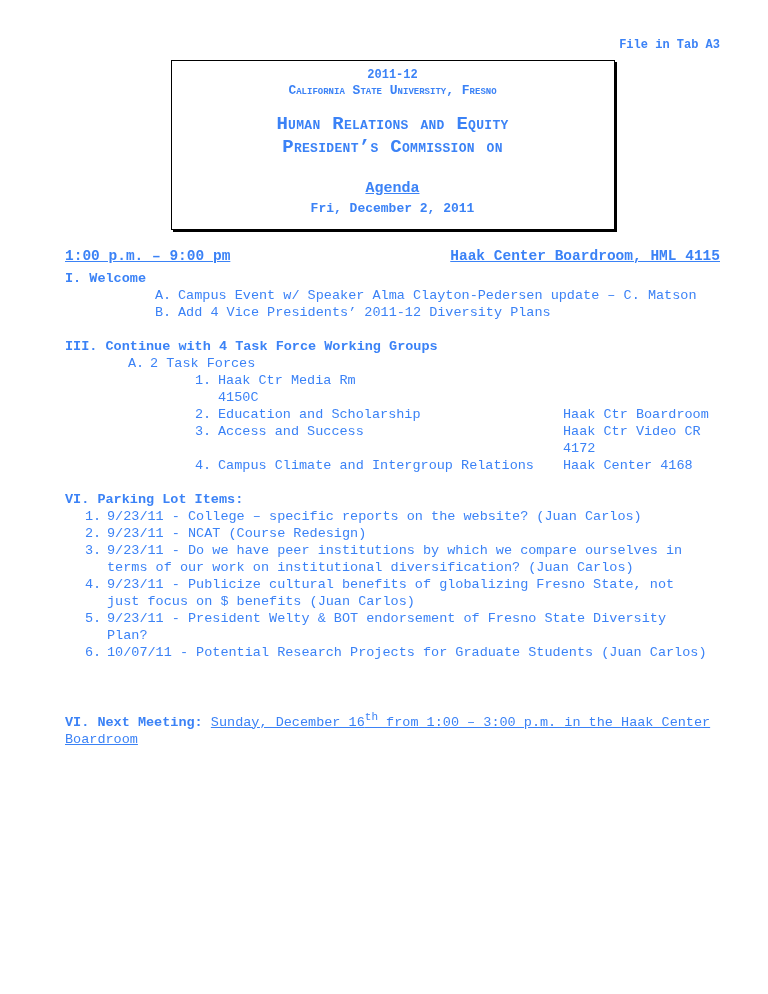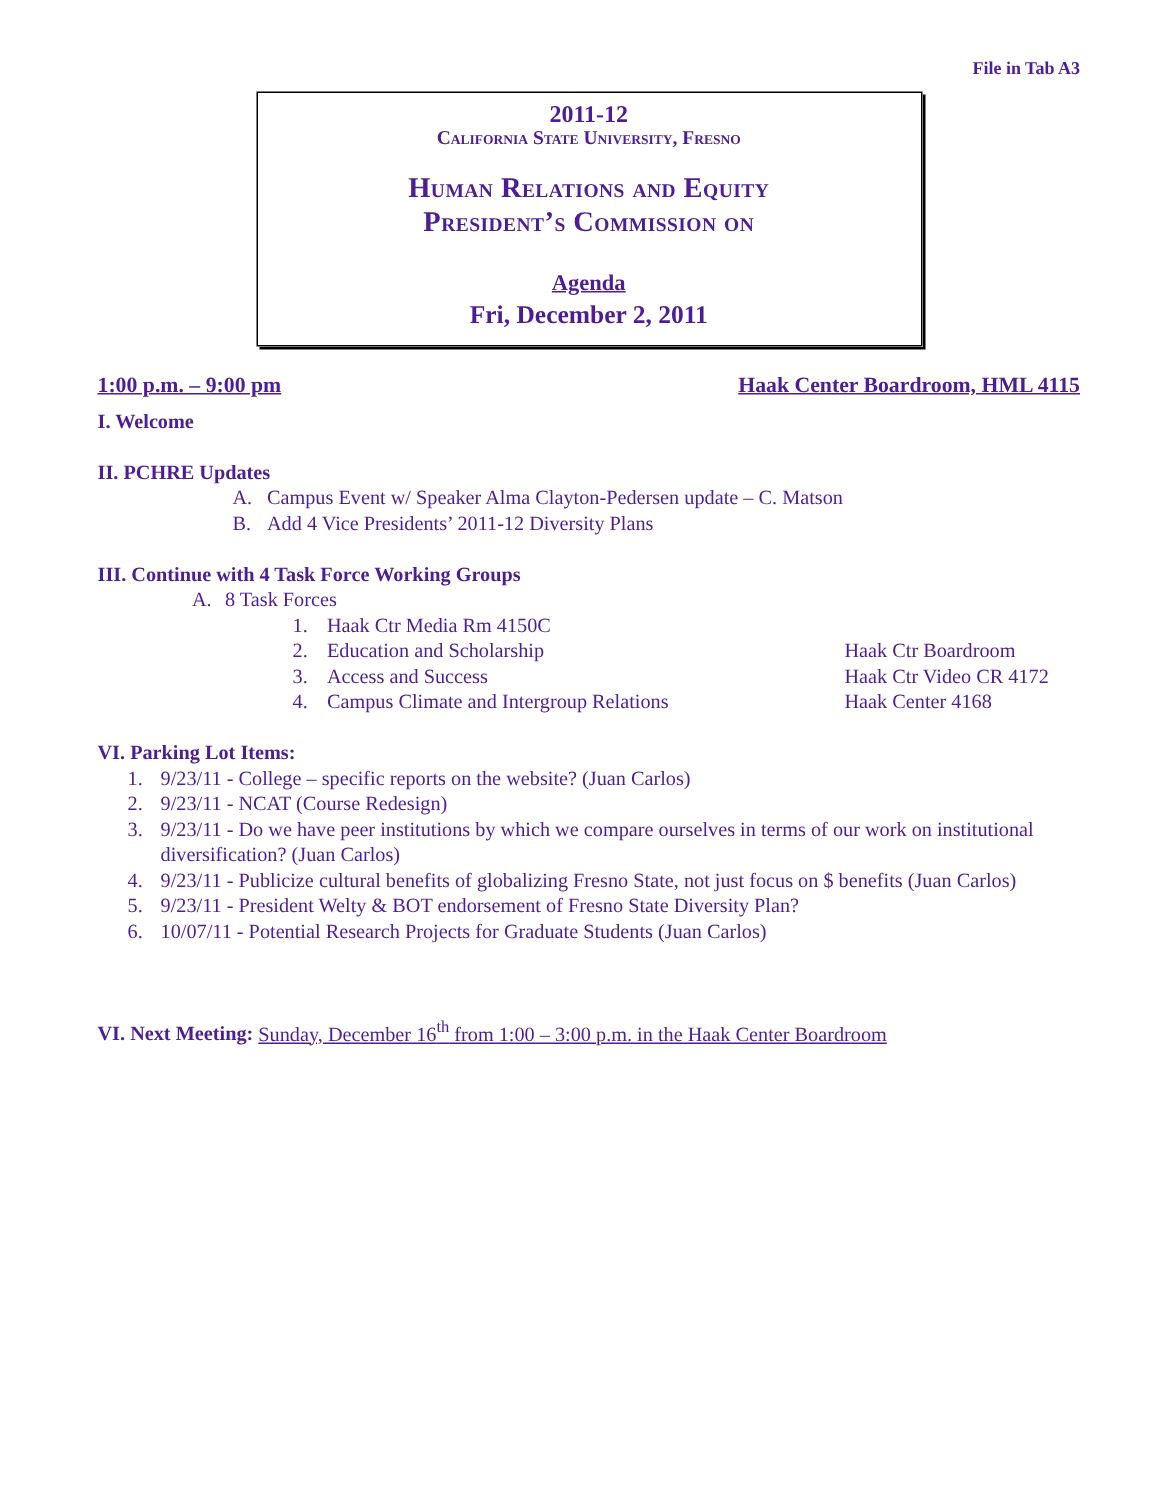--- a/index.html
+++ b/index.html
@@ -6,22 +6,22 @@
     margin: 0;
     padding: 0;
     background: #ffffff;
   }
   .page {
     position: relative;
     width: 768px;
     height: 994px;
     margin: 0 auto;
     background: #ffffff;
-    font-family: Liberation Serif, serif;
-    color: #4c1d95;
+    font-family: Liberation Mono, monospace;
+    color: #3b82f6;
     box-sizing: border-box;
     padding: 38px 48px 44px 65px;
     overflow: hidden;
   }
 
   .file-tab {
     text-align: right;
     font-weight: bold;
     font-size: 12px;
     margin-bottom: 8px;
@@ -31,21 +31,21 @@
     width: 444px;
     margin: 0 auto;
     border: 1px solid #000000;
     box-shadow: 2px 2px 0 #000000;
     text-align: center;
     padding: 7px 10px 10px 10px;
     box-sizing: border-box;
   }
   .hb-year {
     font-weight: bold;
-    font-size: 16px;
+    font-size: 12px;
     line-height: 15px;
   }
   .hb-univ {
     font-weight: bold;
     font-variant: small-caps;
     font-size: 13px;
     line-height: 16px;
   }
   .hb-gap-sm { height: 14px; }
   .hb-title {
@@ -57,21 +57,21 @@
   }
   .hb-gap-lg { height: 20px; }
   .hb-agenda {
     font-weight: bold;
     font-size: 15px;
     line-height: 19px;
     text-decoration: underline;
   }
   .hb-date {
     font-weight: bold;
-    font-size: 17px;
+    font-size: 13px;
     line-height: 21px;
   }
 
   .schedule-row {
     display: flex;
     justify-content: space-between;
     margin-top: 18px;
     font-size: 14.5px;
   }
   .schedule-row span {
@@ -136,36 +136,35 @@
 
   <div class="schedule-row">
     <span>1:00 p.m. – 9:00 pm</span>
     <span>Haak Center Boardroom, HML 4115</span>
   </div>
 
   <div class="body-text">
 
     <div class="sec-heading first">I. Welcome</div>
 
-    <div class="sec-heading">II. PCHRE Updates</div>
     <div class="lettered-list">
       <div class="lettered-item">
         <span class="marker">A.</span>
         <span class="txt">Campus Event w/ Speaker Alma Clayton-Pedersen update – C. Matson</span>
       </div>
       <div class="lettered-item">
         <span class="marker">B.</span>
         <span class="txt">Add 4 Vice Presidents’ 2011-12 Diversity Plans</span>
       </div>
     </div>
 
     <div class="sec-heading">III. Continue with 4 Task Force Working Groups</div>
     <div class="tf-sub">
       <span class="marker">A.</span>
-      <span class="txt">8 Task Forces</span>
+      <span class="txt">2 Task Forces</span>
     </div>
     <div>
       <div class="tf-row">
         <span class="marker">1.</span>
         <span class="loc">Haak Ctr Media Rm 4150C</span>
       </div>
       <div class="tf-row">
         <span class="marker">2.</span>
         <span class="txt">Education and Scholarship</span>
         <span class="loc">Haak Ctr Boardroom</span>

